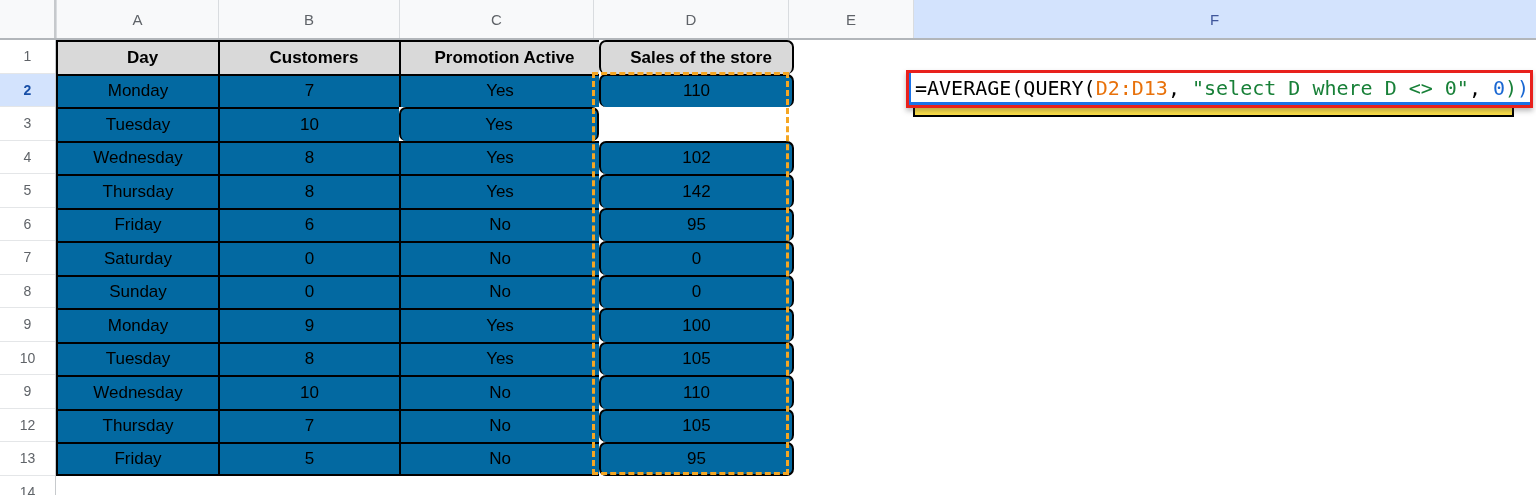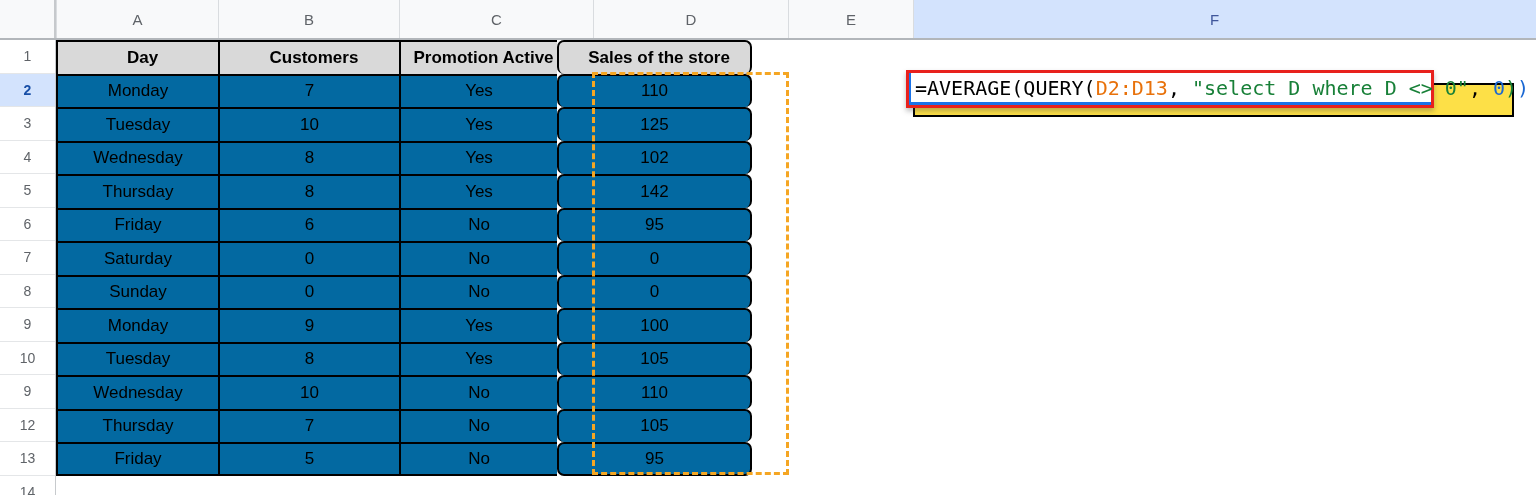--- a/index.html
+++ b/index.html
@@ -26,29 +26,29 @@
 
   
   .table{position:absolute;left:56px;top:40px;}
   .trow{display:flex;height:33.5px;}
   .tcell{box-sizing:border-box;border-left:2px solid #000;border-top:2px solid #000;
          display:flex;align-items:center;justify-content:center;
          font-size:17px;color:#000;background:#0369a1;}
   .trow .tcell:last-child{border-right:2px solid #000;border-radius:7px;}
   .trow.lastrow .tcell{border-bottom:2px solid #000;}
   .trow.hdr .tcell{background:#d9d9d9;font-weight:bold;padding-left:9px;}
-  .ca{width:162px}.cb{width:181px}.cc{width:158px}.cd{width:195px}
+  .ca{width:162px}.cb{width:181px}.cc{width:200px}.cd{width:195px}
 
   
   .favg{position:absolute;left:913px;top:40px;width:601px;height:33.5px;box-sizing:border-box;
         border:2px solid #000;background:#fde047;display:flex;align-items:center;
         justify-content:center;font-size:17px;font-weight:bold;color:#000;margin-top:43px;}
 
   
-  .redbox{position:absolute;left:906px;top:70px;width:528px;height:38px;box-sizing:border-box;
+  .redbox{position:absolute;left:906px;top:70px;width:627px;height:38px;box-sizing:border-box;
           border:3px solid #e8211d;background:#fff;box-shadow:0 3px 5px rgba(60,64,67,.35);}
   .fcell{width:100%;height:100%;box-sizing:border-box;border-left:2px solid #1a73e8;
          border-bottom:3px solid #1a73e8;display:flex;align-items:center;padding-left:4px;
          font-family:"DejaVu Sans Mono",monospace;font-size:20px;white-space:pre;color:#000;}
 
   
   .range-dash{position:absolute;left:592px;top:72px;width:197px;height:403px;box-sizing:border-box;
               border:3px dashed #f5a623;pointer-events:none;}
 </style>
 </head>
@@ -95,21 +95,20 @@
     <div class="trow">
       <div class="tcell ca">Monday</div>
       <div class="tcell cb">7</div>
       <div class="tcell cc">Yes</div>
       <div class="tcell cd">110</div>
     </div>
     <div class="trow">
       <div class="tcell ca">Tuesday</div>
       <div class="tcell cb">10</div>
       <div class="tcell cc">Yes</div>
-      <div class="tcell cd">125</div>
     </div>
     <div class="trow">
       <div class="tcell ca">Wednesday</div>
       <div class="tcell cb">8</div>
       <div class="tcell cc">Yes</div>
       <div class="tcell cd">102</div>
     </div>
     <div class="trow">
       <div class="tcell ca">Thursday</div>
       <div class="tcell cb">8</div>

